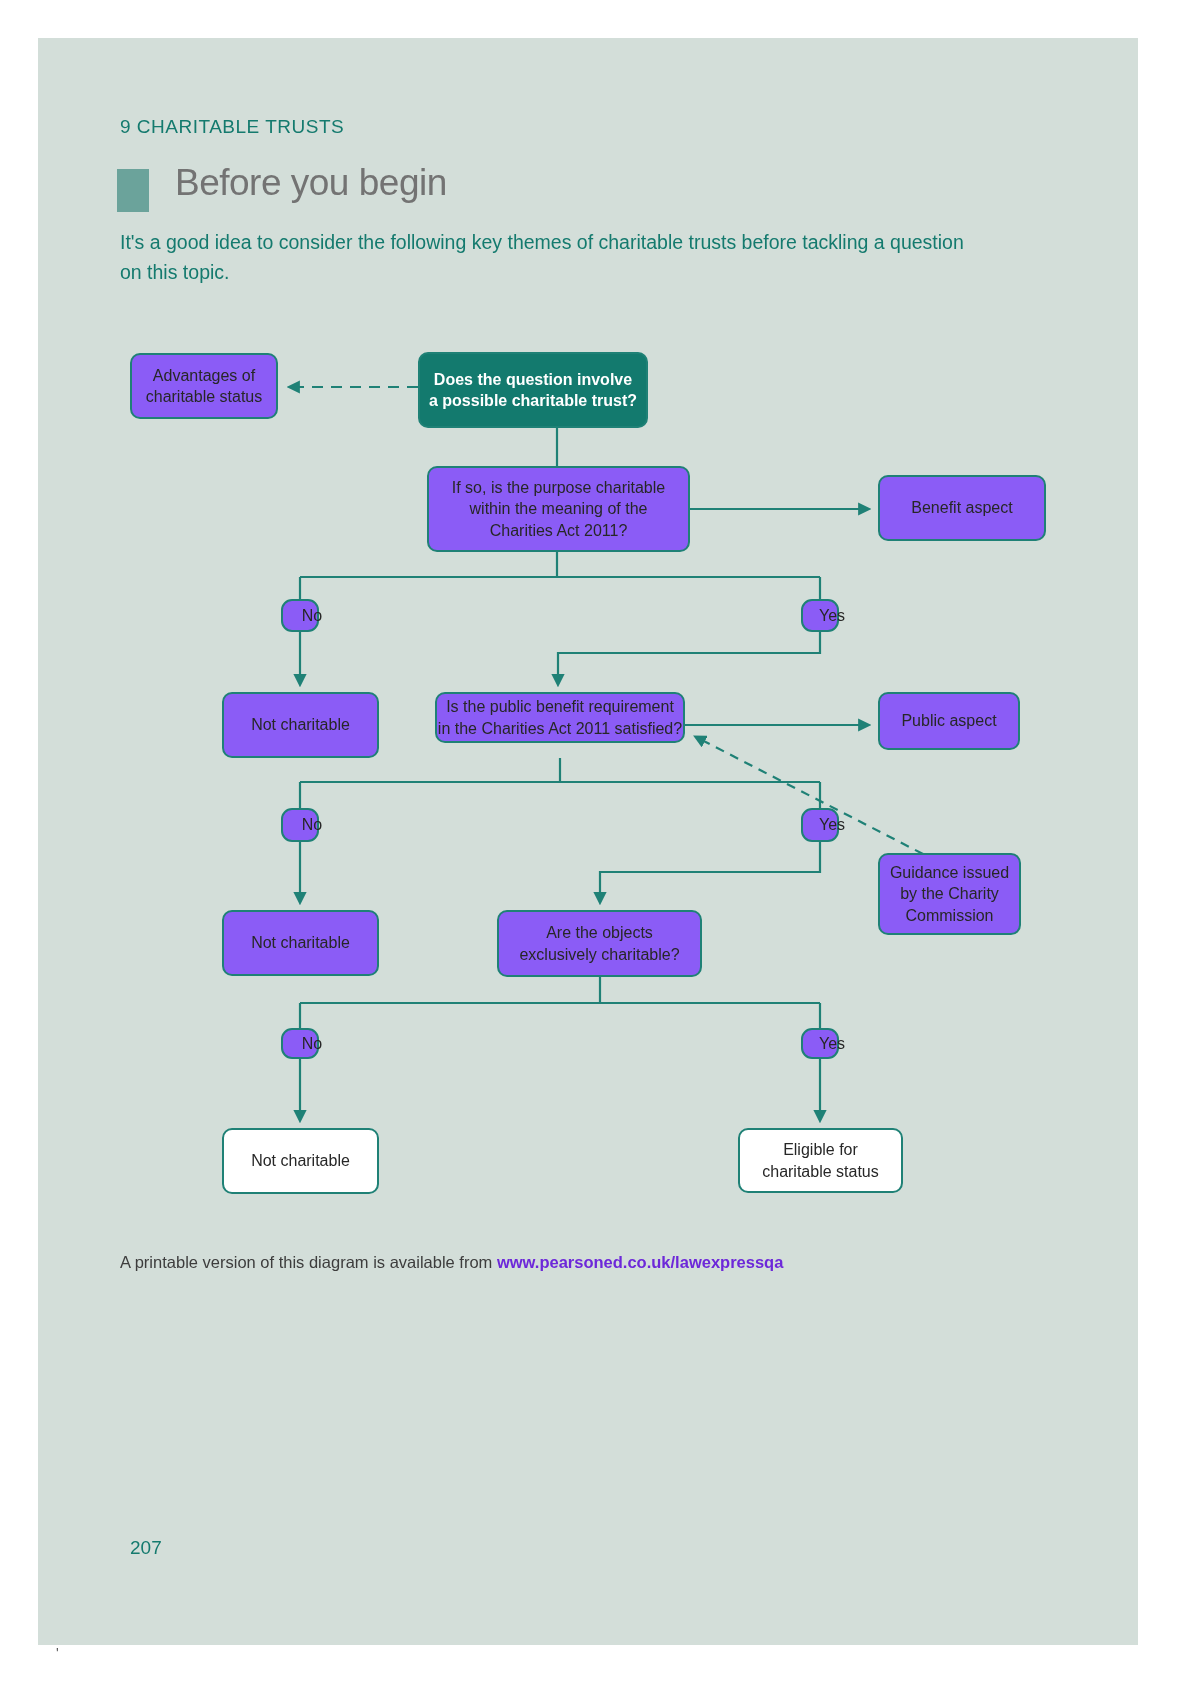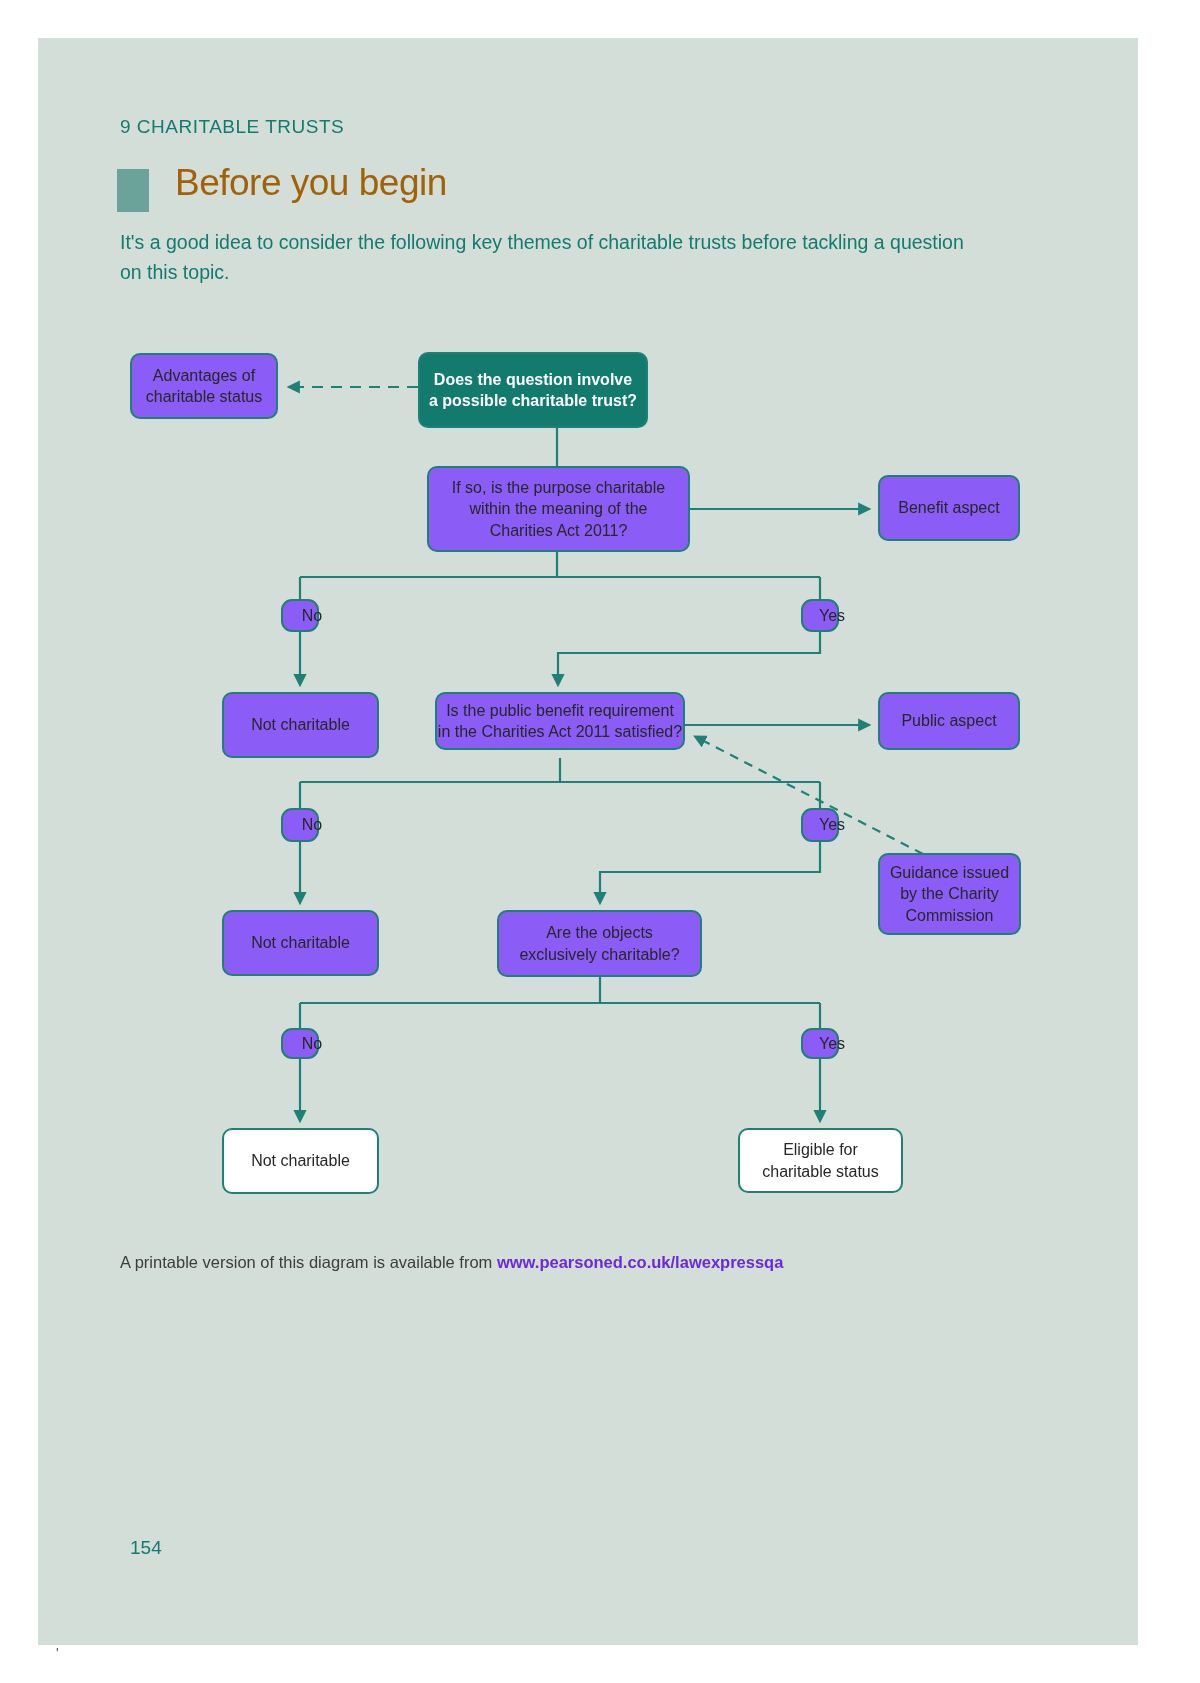--- a/index.html
+++ b/index.html
@@ -5,21 +5,21 @@
   html,body { margin:0; padding:0; background:#ffffff; }
   .page {
     position:relative; width:1200px; height:1683px; background:#ffffff;
     font-family:"Liberation Sans", sans-serif; overflow:hidden;
   }
   .panel { position:absolute; left:38px; top:38px; width:1100px; height:1607px; background:#d3ded9; }
   .abs { position:absolute; }
 
   .chapter-header { left:120px; top:116px; font-size:19px; letter-spacing:0.5px; color:#147a6e; font-weight:400; }
   .bullet { left:117px; top:169px; width:32px; height:43px; background:#6ba39b; }
-  .section-title { left:175px; top:162px; font-size:37px; color:#a16207; font-weight:400; letter-spacing:-0.5px; }
+  .section-title { left:175px; top:162px; font-size:37px; color:#737373; font-weight:400; letter-spacing:-0.5px; }
   .intro { left:120px; top:227px; width:845px; font-size:19.5px; line-height:1.55; color:#147a6e; }
 
   svg.connectors { position:absolute; left:0; top:0; pointer-events:none; }
   .wire { stroke:#1f8176; stroke-width:2.2; fill:none; }
   .dash-long { stroke-dasharray:11,8; }
   .dash-short { stroke-dasharray:9,7; }
 
   .fbox {
     position:absolute; box-sizing:border-box;
     display:flex; flex-direction:column; align-items:center; justify-content:center;
@@ -92,36 +92,36 @@
     <span class="ln">Does the question involve</span>
     <span class="ln">a possible charitable trust?</span>
   </div>
 
   <div class="fbox" style="left:427px; top:466px; width:263px; height:86px;">
     <span class="ln">If so, is the purpose charitable</span>
     <span class="ln">within the meaning of the</span>
     <span class="ln">Charities Act 2011?</span>
   </div>
 
-  <div class="fbox" style="left:878px; top:475px; width:142px; height:66px;">
+  <div class="fbox" style="left:878px; top:475px; width:168px; height:66px;">
     <span class="ln">Benefit aspect</span>
   </div>
 
   <div class="fbox small" style="left:281px; top:599px; width:38px; height:33px;">
     <span class="ln">No</span>
   </div>
   <div class="fbox small" style="left:801px; top:599px; width:38px; height:33px;">
     <span class="ln">Yes</span>
   </div>
 
   <div class="fbox" style="left:222px; top:692px; width:157px; height:66px;">
     <span class="ln">Not charitable</span>
   </div>
 
-  <div class="fbox" style="left:435px; top:692px; width:250px; height:58px;">
+  <div class="fbox" style="left:435px; top:692px; width:250px; height:51px;">
     <span class="ln">Is the public benefit requirement</span>
     <span class="ln">in the Charities Act 2011 satisfied?</span>
   </div>
 
   <div class="fbox" style="left:878px; top:692px; width:142px; height:58px;">
     <span class="ln">Public aspect</span>
   </div>
 
   <div class="fbox small" style="left:281px; top:808px; width:38px; height:34px;">
     <span class="ln">No</span>
@@ -158,15 +158,15 @@
 
   <div class="fbox white" style="left:738px; top:1128px; width:165px; height:65px;">
     <span class="ln">Eligible for</span>
     <span class="ln">charitable status</span>
   </div>
 
   <div class="abs footer-line">
     <span>A printable version of this diagram is available from </span><span class="footer-url">www.pearsoned.co.uk/lawexpressqa</span>
   </div>
 
-  <div class="abs page-number">154</div>
+  <div class="abs page-number">207</div>
   <div class="abs stray">'</div>
 </div>
 
 </body></html>

